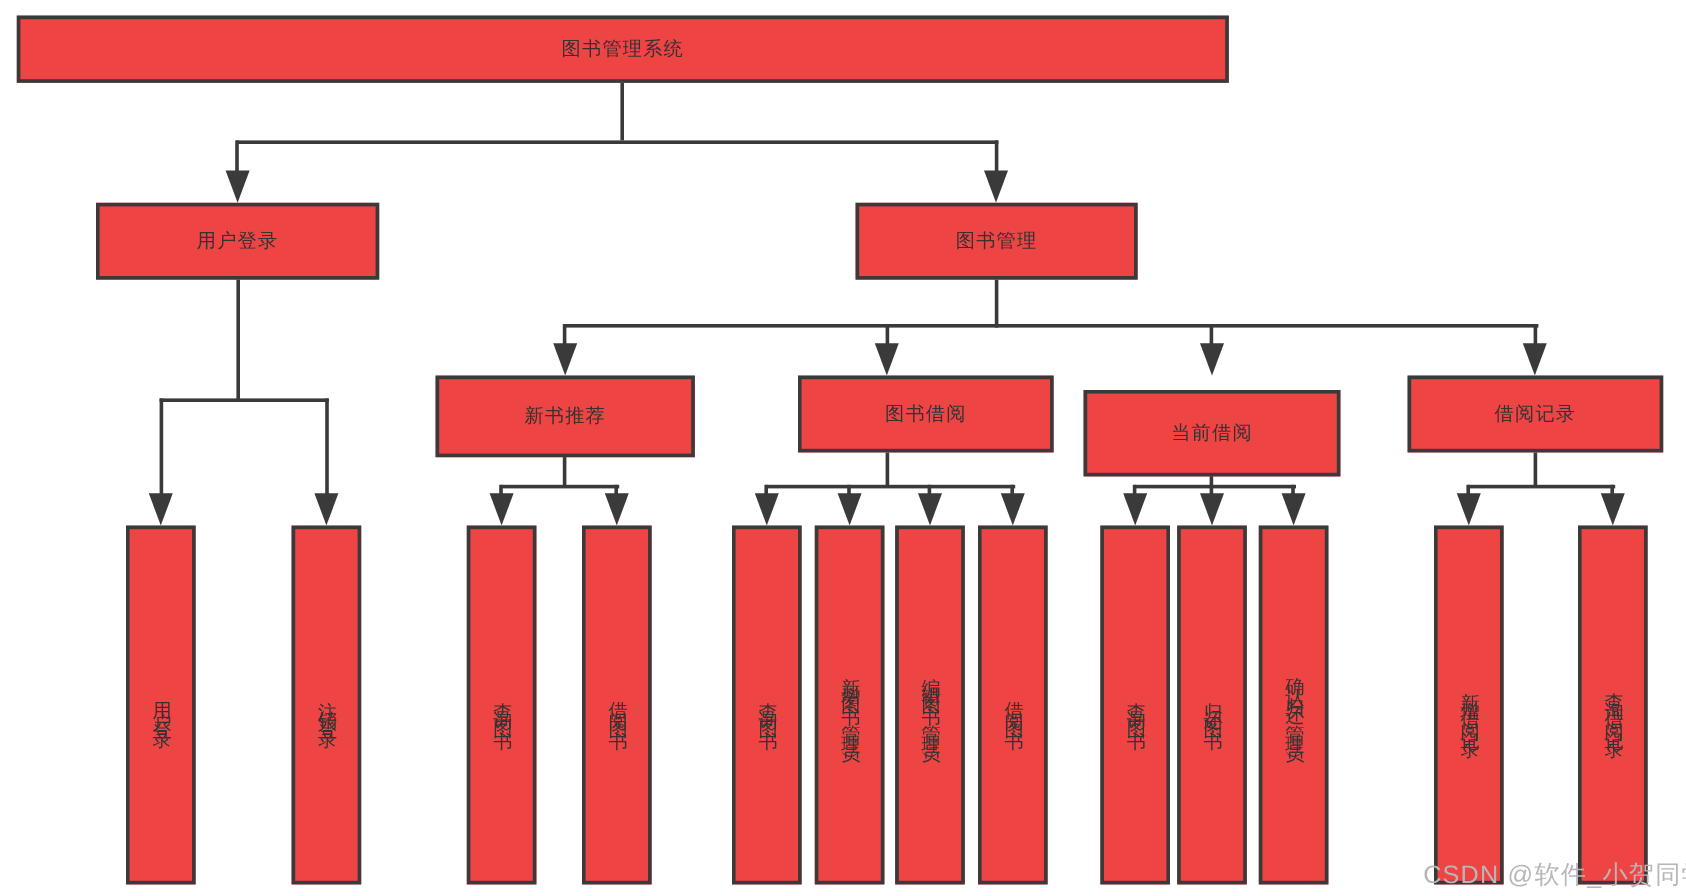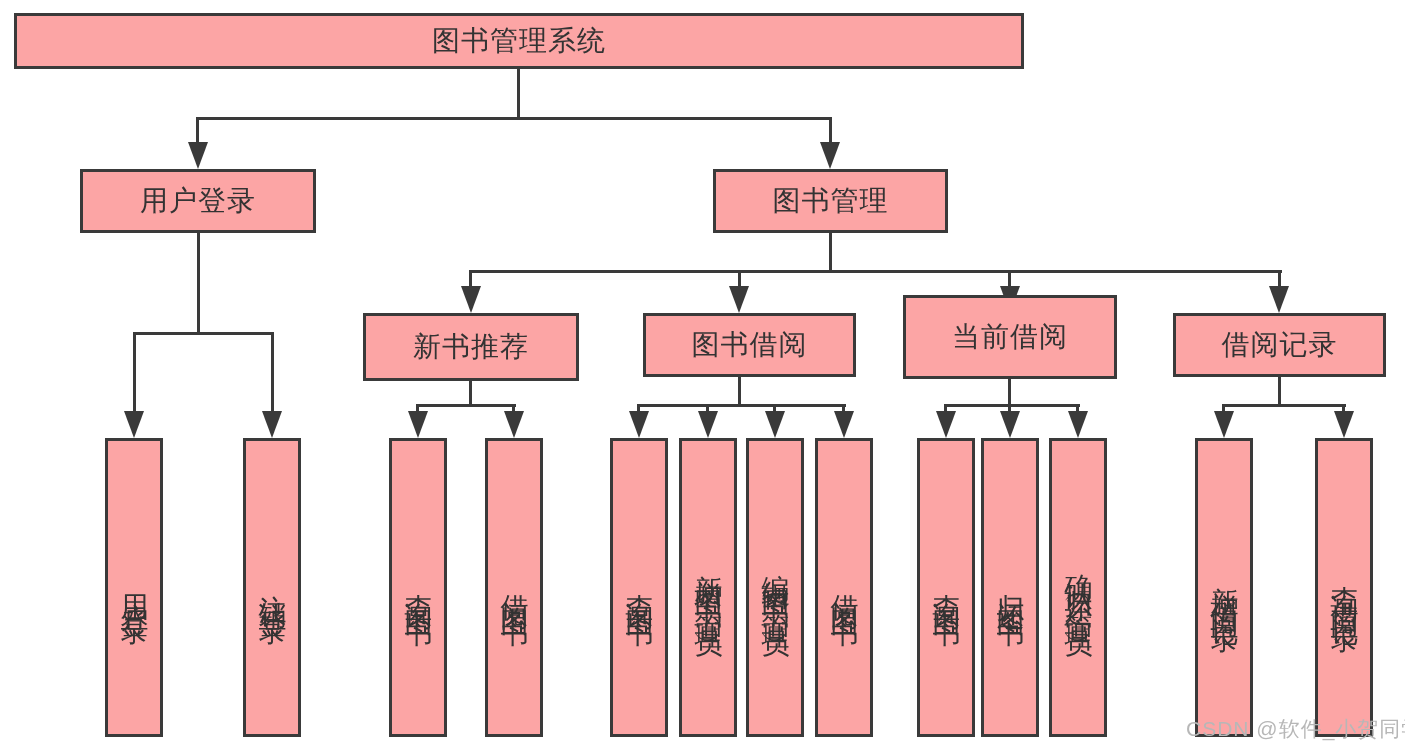--- a/index.html
+++ b/index.html
@@ -7,45 +7,45 @@
     position:relative;
     width:1405px;height:747px;
     background:#ffffff;
     font-family:"Liberation Sans","DejaVu Sans",sans-serif;
     overflow:hidden;
   }
   
   .node{
     position:absolute;
     box-sizing:border-box;
-    background:#fca5a5;
+    background:#ef4444;
     border:3px solid #3a3a3a;
     color:#333333;
     display:flex;
     align-items:center;
     justify-content:center;
-    font-size:28px;
+    font-size:16px;
     letter-spacing:1px;
     z-index:2;
   }
   
   .vnode{
     top:438px;width:58px;height:299px;
     writing-mode:vertical-rl;
     text-orientation:mixed;
     letter-spacing:8px;
     line-height:1;
   }
   
   .b-root     {left:14px;  top:13px;  width:1010px;height:56px;}
   .b-login    {left:80px;  top:169px; width:236px; height:64px;}
   .b-mgmt     {left:713px; top:169px; width:235px; height:64px;}
   .b-recommend{left:363px; top:313px; width:216px; height:68px;}
-  .b-borrow   {left:643px; top:313px; width:213px; height:64px;}
-  .b-current  {left:903px; top:295px; width:214px; height:84px;}
+  .b-borrow   {left:665px; top:313px; width:213px; height:64px;}
+  .b-current  {left:903px; top:325px; width:214px; height:72px;}
   .b-records  {left:1173px;top:313px; width:213px; height:64px;}
   
   .v-login    {left:105px;}
   .v-logout   {left:243px;}
   .v-nb-query {left:389px;}
   .v-nb-borrow{left:485px;}
   .v-bb-query {left:610px;}
   .v-bb-add   {left:679px;}
   .v-bb-edit  {left:746px;}
   .v-bb-borrow{left:815px;}

